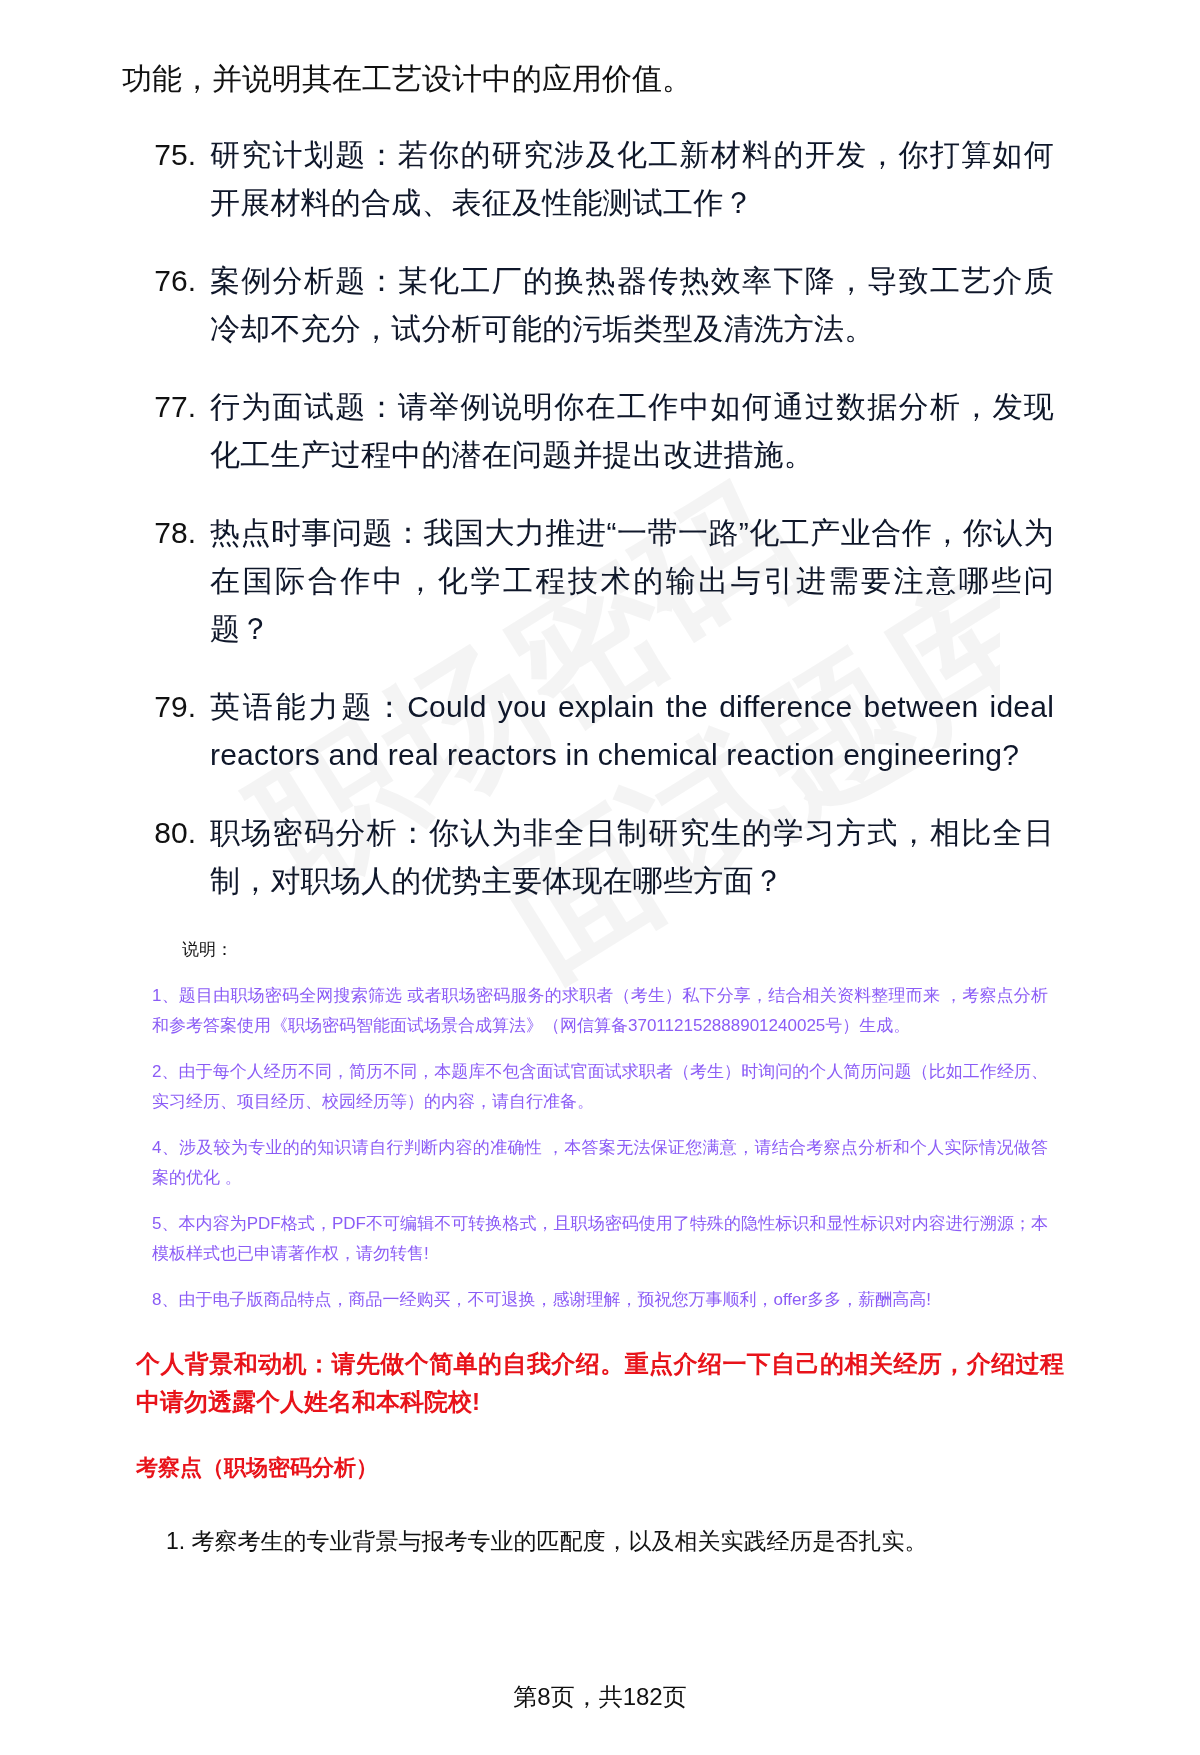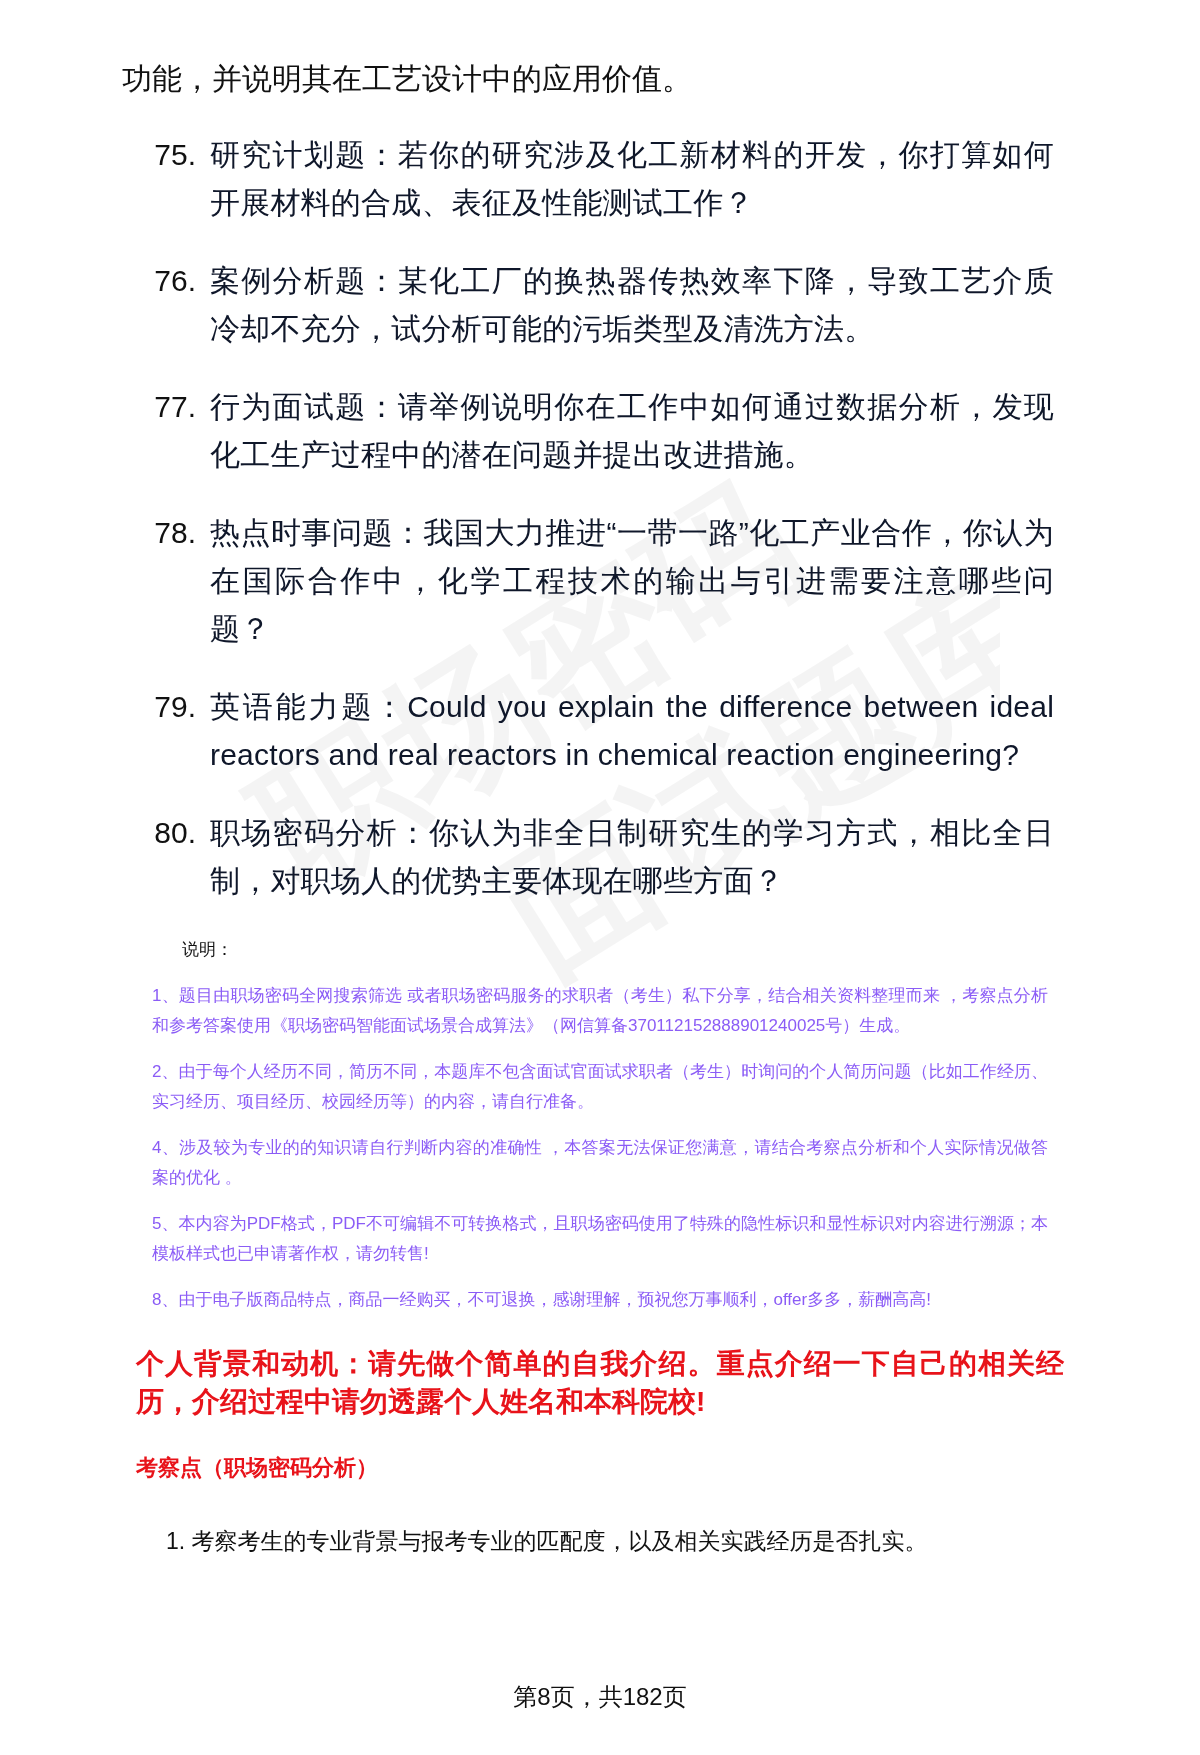--- a/index.html
+++ b/index.html
@@ -95,21 +95,21 @@
     font-size: 17px;
     line-height: 30px;
     color: #8b5cf6;
     text-align: justify;
     margin: 16px;
   }
 
   .redblock {
     color: #e8131a;
     font-weight: bold;
-    font-size: 28px;
+    font-size: 24px;
     line-height: 38px;
     margin-top: 30px;
     padding-left: 0px;
     text-align: justify;
   }
   .redhead {
     color: #e8131a;
     font-weight: bold;
     font-size: 22px;
     line-height: 38px;

